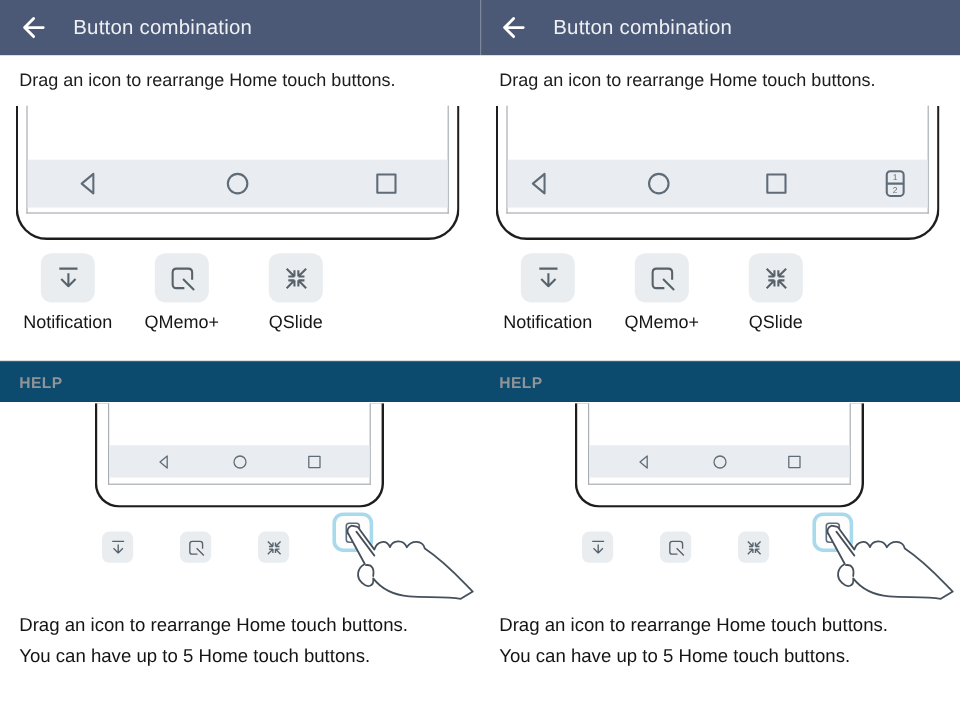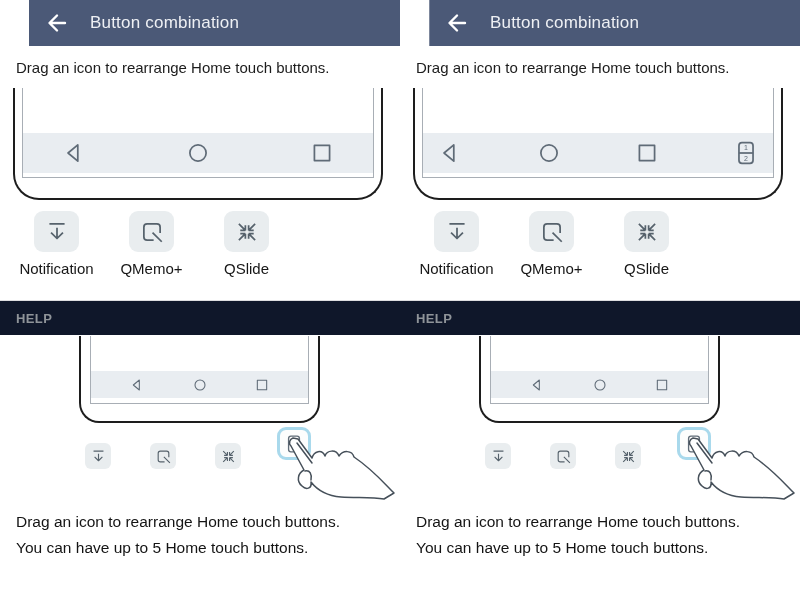--- a/index.html
+++ b/index.html
@@ -1,18 +1,18 @@
 <!DOCTYPE html>
 <html><head>
 <meta charset="utf-8">
 <style>
   * { margin:0; padding:0; box-sizing:border-box; }
   body { font-family:"Liberation Sans", sans-serif; background:#fff; }
   .screen { width:800px; height:590px; display:flex; background:#fff; overflow:hidden; position:relative; }
-  .panel { width:400px; height:590px; position:relative; background:#fff; flex:0 0 400px;padding-left:29px; }
+  .panel { width:400px; height:590px; position:relative; background:#fff; flex:0 0 400px; }
   .panel-right .appbar { box-shadow: inset 1px 0 0 rgba(255,255,255,.28); }
 
   
   .appbar { height:46px; background:#4b5977; display:flex; align-items:center; padding:0 15px; gap:20px; }
   .appbar-back { width:26px; height:26px; display:flex; align-items:center; justify-content:center; cursor:pointer; }
   .appbar-back svg { width:24px; height:24px; stroke:#ffffff; stroke-width:2.4; fill:none; stroke-linecap:round; stroke-linejoin:round; }
   .appbar-title { color:#eef0f4; font-size:17px; letter-spacing:.2px; }
 
   
   .instruction { position:absolute; top:59px; left:16px; right:10px; font-size:15px; color:#1c1c1c; }
@@ -36,21 +36,21 @@
   
   .tray { position:absolute; top:211px; left:9px; right:21px; display:flex; }
   .tray-item { width:95px; display:flex; flex-direction:column; align-items:center; cursor:grab; }
   .tray-box { width:45px; height:41px; border-radius:9px; background:#e9edef; color:#56626c;
               display:flex; align-items:center; justify-content:center; }
   .tray-box svg { width:26px; height:26px; fill:none; stroke:currentColor; stroke-width:1.6; stroke-linejoin:round; }
   .tray-box svg text { fill:currentColor; stroke:none; font:6.5px "Liberation Sans",sans-serif; text-anchor:middle; }
   .tray-label { margin-top:8px; font-size:15px; color:#161616; white-space:nowrap; }
 
   
-  .help-band { position:absolute; top:300px; left:0; width:100%; height:35px; background:#0f172a;
+  .help-band { position:absolute; top:300px; left:0; width:100%; height:35px; background:#0c4a6e;
                border-top:1px solid #dddddf; display:flex; align-items:center; padding:0 16px; }
   .help-heading { font-size:13px; font-weight:bold; color:#8f9499; letter-spacing:.4px; }
 
   
   .phone-bottom { position:absolute; top:336px; left:79px; width:241px; height:87px;
                   border:2px solid #1d1d1d; border-top:none; border-radius:0 0 20px 20px; background:#fff; }
   .pb-screen { position:absolute; left:9px; right:9px; top:0; bottom:17px; border:1px solid #a8aeb5; border-top:none; }
   .pb-nav { position:absolute; left:0; right:0; bottom:5px; height:27px; background:#e9edf1;
             display:flex; align-items:center; justify-content:space-between; padding:0 34px; }
   .pb-nav .icon svg { width:16px; height:16px; }

